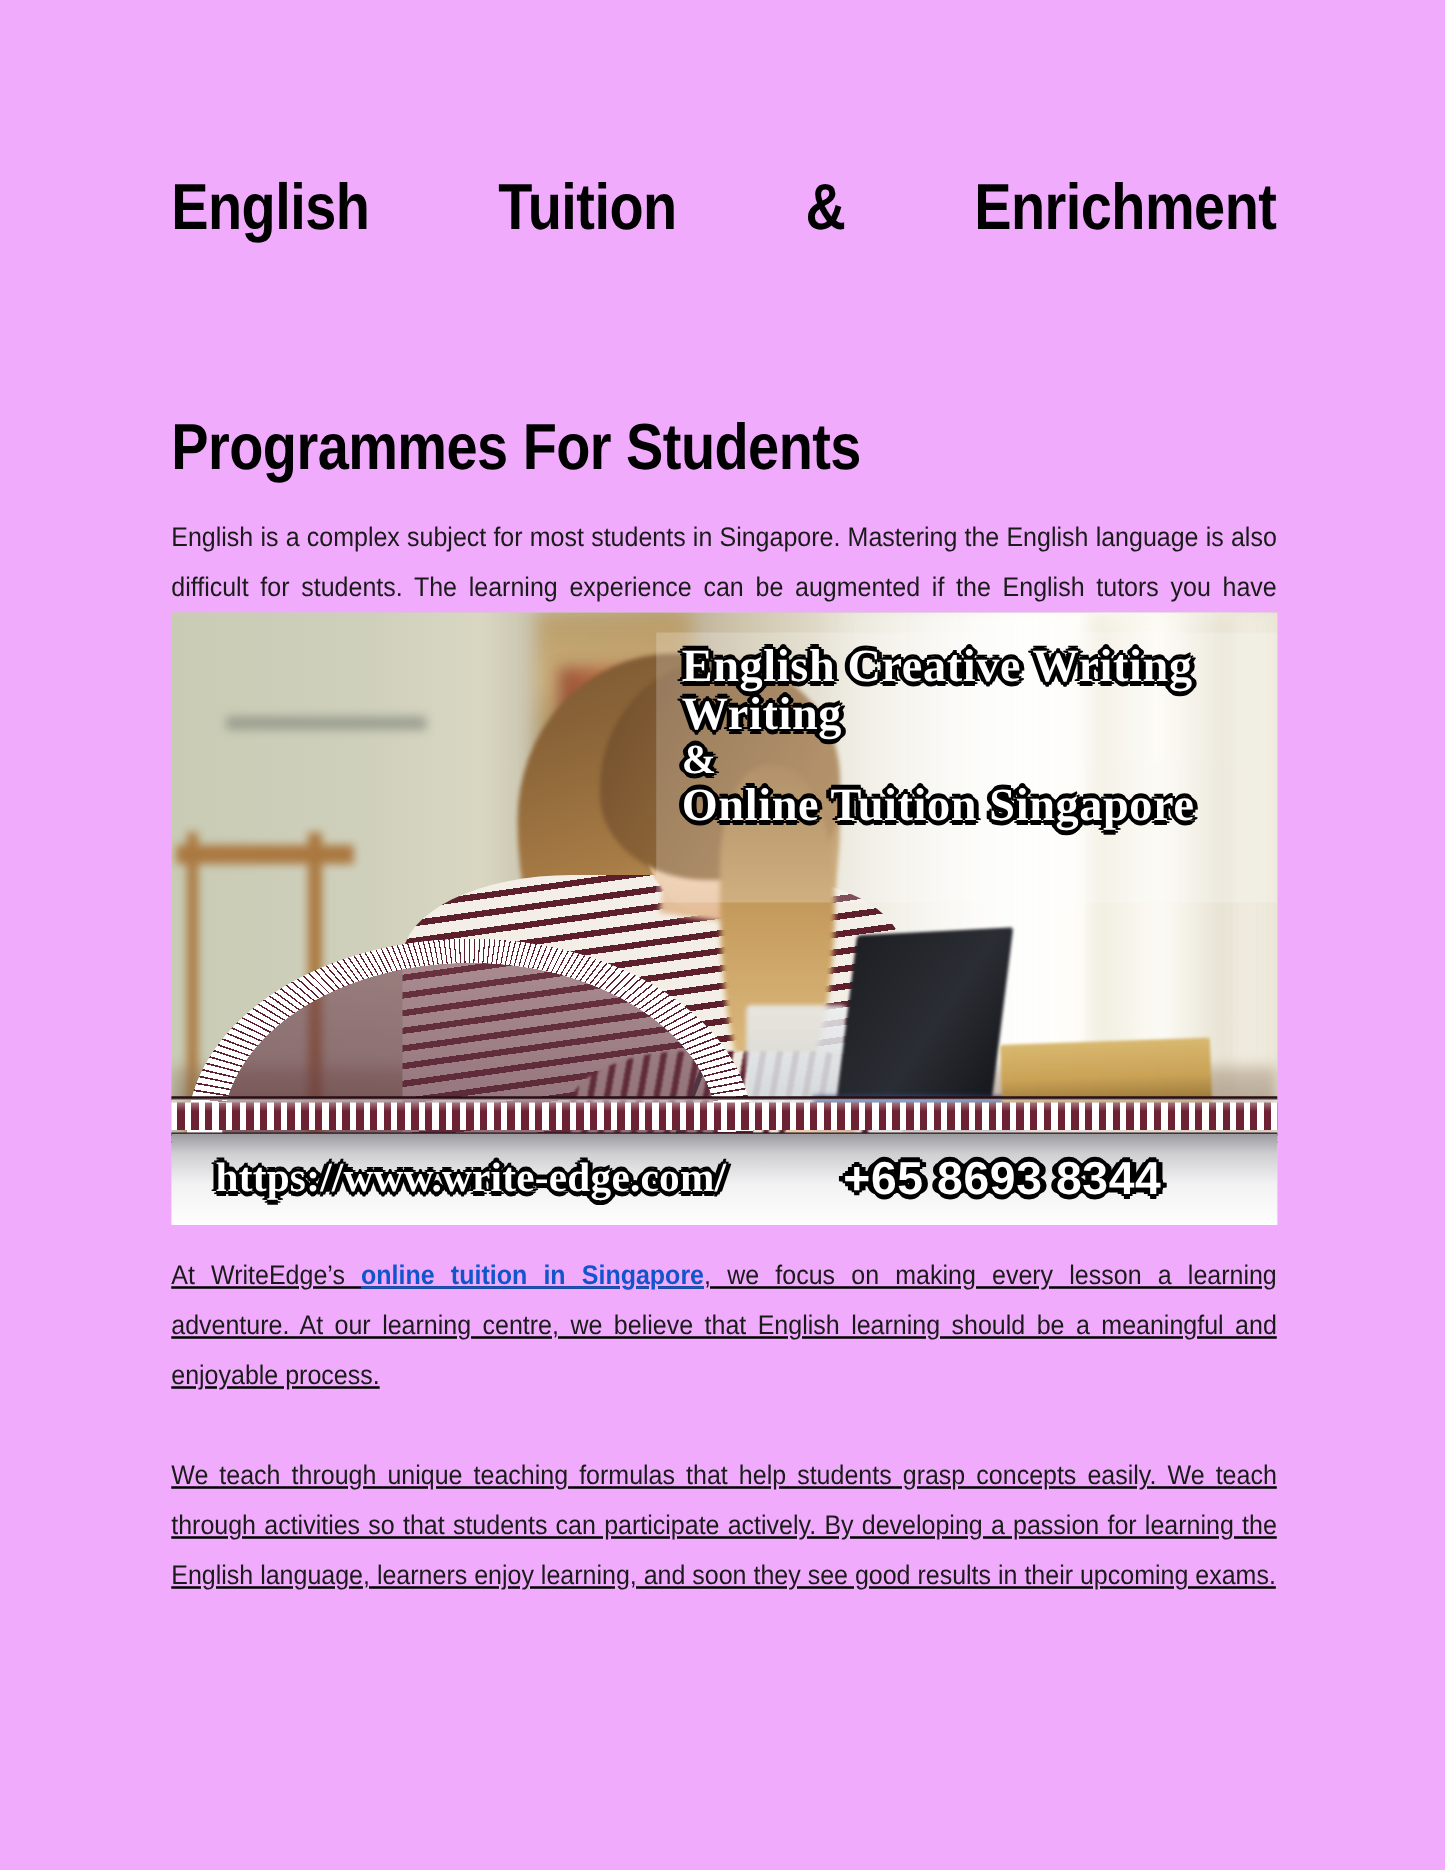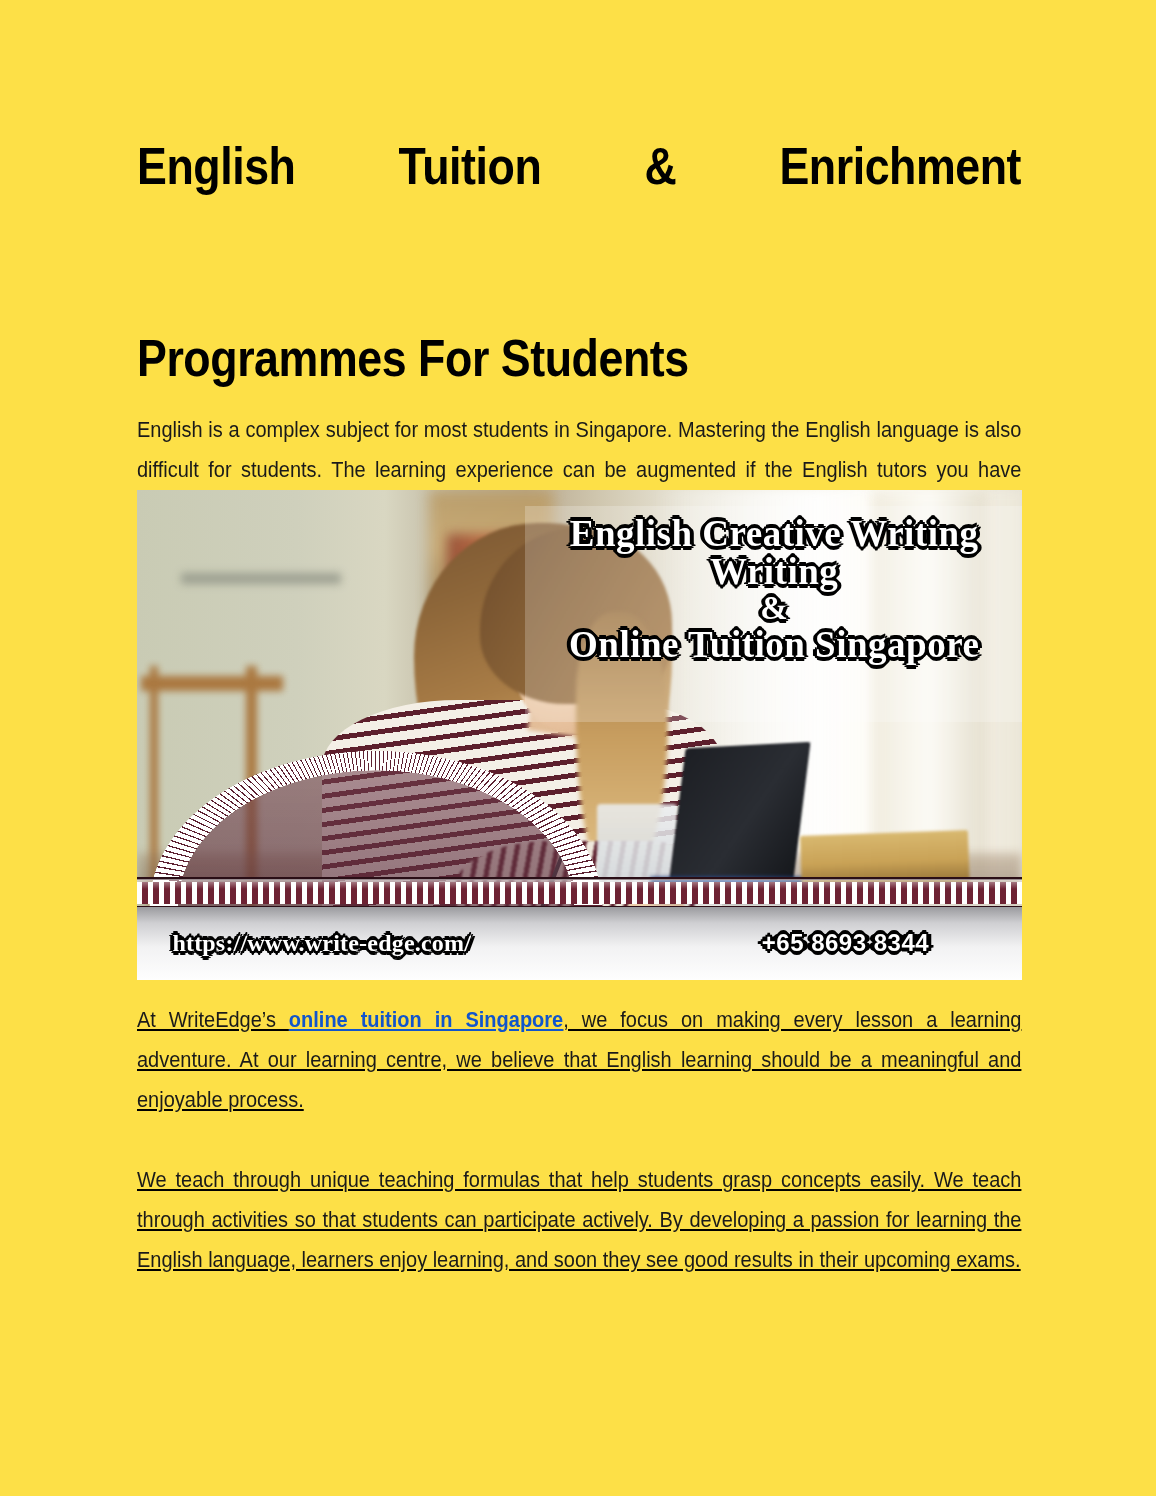--- a/index.html
+++ b/index.html
@@ -15,21 +15,21 @@
     overflow: hidden;
     font-family: "Liberation Sans", sans-serif;
     color: #000000;
   }
 
   .page {
     position: absolute;
     left: 0; top: 0;
     width: 1156px;
     height: 1496px;
-    background: #fde047;
+    background: #f0abfc;
   }
 
   .content {
     position: absolute;
     left: 137px;
     top: 118px;
     width: 884px;
   }
 
   
@@ -338,33 +338,34 @@
     height: 44%;
     background: rgba(255,255,255,0.22);
   }
 
   
   .banner-headline {
     position: absolute;
     left: 44%;
     top: 5%;
     width: 56%;
-    text-align: center;
+    text-align: left;
     font-family: "Liberation Serif", "DejaVu Serif", serif;
     font-weight: bold;
     color: #ffffff;
     line-height: 1.04;
     letter-spacing: .5px;
     text-shadow:
       -2px -2px 0 #000, 2px -2px 0 #000,
       -2px  2px 0 #000, 2px  2px 0 #000,
       -3px  0   0 #000, 3px  0   0 #000,
        0   -3px 0 #000, 0    3px 0 #000,
       -4px  0   0 #000, 4px  0   0 #000,
        0    4px 0 #000, 0   -4px 0 #000;
+    padding-left: 19px;
   }
   .bh-l1 { display:block; font-size: 37px; }
   .bh-l2 { display:block; font-size: 37px; }
   .bh-l3 { display:block; font-size: 33px; }
   .bh-l4 { display:block; font-size: 37px; }
 
   
   .arc-wrap {
     position: absolute;
     left: -2%;
@@ -453,35 +454,35 @@
     inset: 0;
     display: flex;
     align-items: center;
     padding-left: 4%;
     padding-right: 6%;
     justify-content: space-between;
   }
   .site-url {
     font-family: "Liberation Serif", "DejaVu Serif", serif;
     font-weight: bold;
-    font-size: 24px;
+    font-size: 33px;
     color: #ffffff;
     letter-spacing: .2px;
     text-shadow:
       -2px -2px 0 #000, 2px -2px 0 #000,
       -2px  2px 0 #000, 2px  2px 0 #000,
       -3px  0   0 #000, 3px  0   0 #000,
        0   -3px 0 #000, 0    3px 0 #000,
       -4px  0   0 #000, 4px  0   0 #000,
        0    4px 0 #000, 0   -4px 0 #000;
   }
   .phone {
     font-family: "Liberation Sans Narrow", "Liberation Sans", sans-serif;
     font-weight: bold;
-    font-size: 24px;
+    font-size: 37px;
     color: #ffffff;
     letter-spacing: .5px;
     margin-right: 5%;
     text-shadow:
       -2px -2px 0 #000, 2px -2px 0 #000,
       -2px  2px 0 #000, 2px  2px 0 #000,
       -3px  0   0 #000, 3px  0   0 #000,
        0   -3px 0 #000, 0    3px 0 #000,
       -4px  0   0 #000, 4px  0   0 #000,
        0    4px 0 #000, 0   -4px 0 #000,

